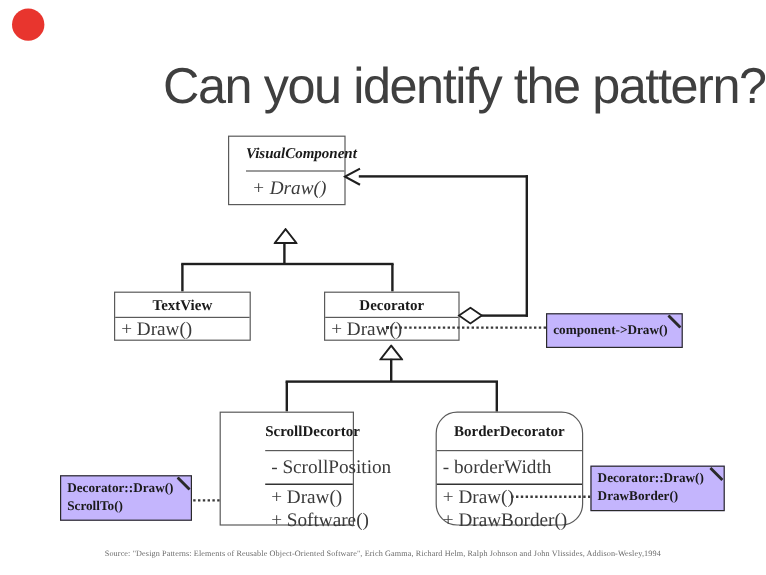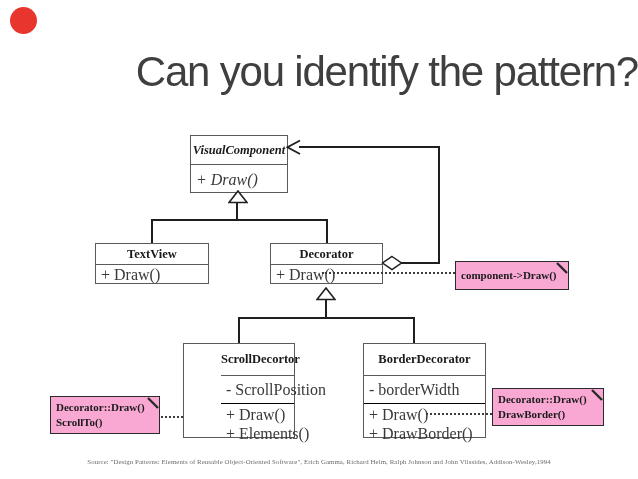--- a/index.html
+++ b/index.html
@@ -11,41 +11,41 @@
 
   .title{position:absolute;left:0;right:0;top:48px;margin:0;text-align:right;
          font-family:"Liberation Sans",sans-serif;font-weight:300;font-size:42px;
          letter-spacing:-1.2px;color:#3f3f3f;}
 
   
   .cls{position:absolute;background:#fff;border:1px solid #5a5a5a;box-sizing:border-box;color:#1a1a1a;}
   .cls .hd{border-bottom:1px solid #5a5a5a;text-align:center;font-weight:bold;font-size:12.5px;}
   .cls .row{padding:0 0 0 5px;font-size:16px;color:#3a3a3a;white-space:pre;}
 
-  .vc{left:190px;top:135px;width:98px;height:58px;}
+  .vc{left:190px;top:113px;width:98px;height:58px;padding-left:14px;}
   .vc .hd{height:28px;line-height:28px;font-style:italic;}
   .vc .row{line-height:29px;font-style:italic;}
 
   .tv{left:95px;top:243px;width:114px;height:41px;}
   .dec{left:270px;top:243px;width:113px;height:41px;}
   .two .hd{height:20px;line-height:20px;}
   .two .row{line-height:19px;}
 
   .sd{left:183px;top:343px;width:112px;height:95px;padding-left:37px;}
-  .bd{left:363px;top:343px;width:123px;height:95px;}
+  .bd{left:363px;top:343px;width:123px;height:95px;border-radius:18px;}
   .three .hd{height:31px;line-height:31px;}
   .three .attr{height:27px;line-height:27px;border-bottom:1px solid #000000;}
   .three .mrow{line-height:16px;padding-top:3px;}
 
   
   .ln{position:absolute;background:#1f1f1f;}
   .dotted{position:absolute;height:0;border-top:2px dotted #3a3a3a;}
 
   
-  .note{position:absolute;background:#f9a8d4;border:1.5px solid #2a2a2a;box-sizing:border-box;
+  .note{position:absolute;background:#c4b5fd;border:1.5px solid #2a2a2a;box-sizing:border-box;
         font-weight:bold;font-size:11px;color:#1a1a1a;padding:3px 5px 0 5px;line-height:15px;}
   .note .fold{position:absolute;top:0;right:0;}
 
   .shape{position:absolute;}
 
   .footer{position:absolute;left:0;right:0;top:458px;text-align:center;
           font-size:6.8px;color:#6b6b6b;letter-spacing:0.1px;}
 </style>
 </head>
 <body>
@@ -105,21 +105,21 @@
 
   <div class="ln" style="left:325px;top:299px;width:2px;height:19px"></div>
   <div class="ln" style="left:238px;top:317px;width:177px;height:2px"></div>
   <div class="ln" style="left:238px;top:318px;width:2px;height:25px"></div>
   <div class="ln" style="left:413px;top:318px;width:2px;height:25px"></div>
 
   <div class="cls sd three">
     <div class="hd">ScrollDecortor</div>
     <div class="row attr">- ScrollPosition</div>
     <div class="row mrow">+ Draw()</div>
-    <div class="row mrow">+ Elements()</div>
+    <div class="row mrow">+ Software()</div>
   </div>
 
   <div class="cls bd three">
     <div class="hd">BorderDecorator</div>
     <div class="row attr">- borderWidth</div>
     <div class="row mrow">+ Draw()</div>
     <div class="row mrow">+ DrawBorder()</div>
   </div>
 
   <div class="dotted" style="left:158px;top:416px;width:25px"></div>

